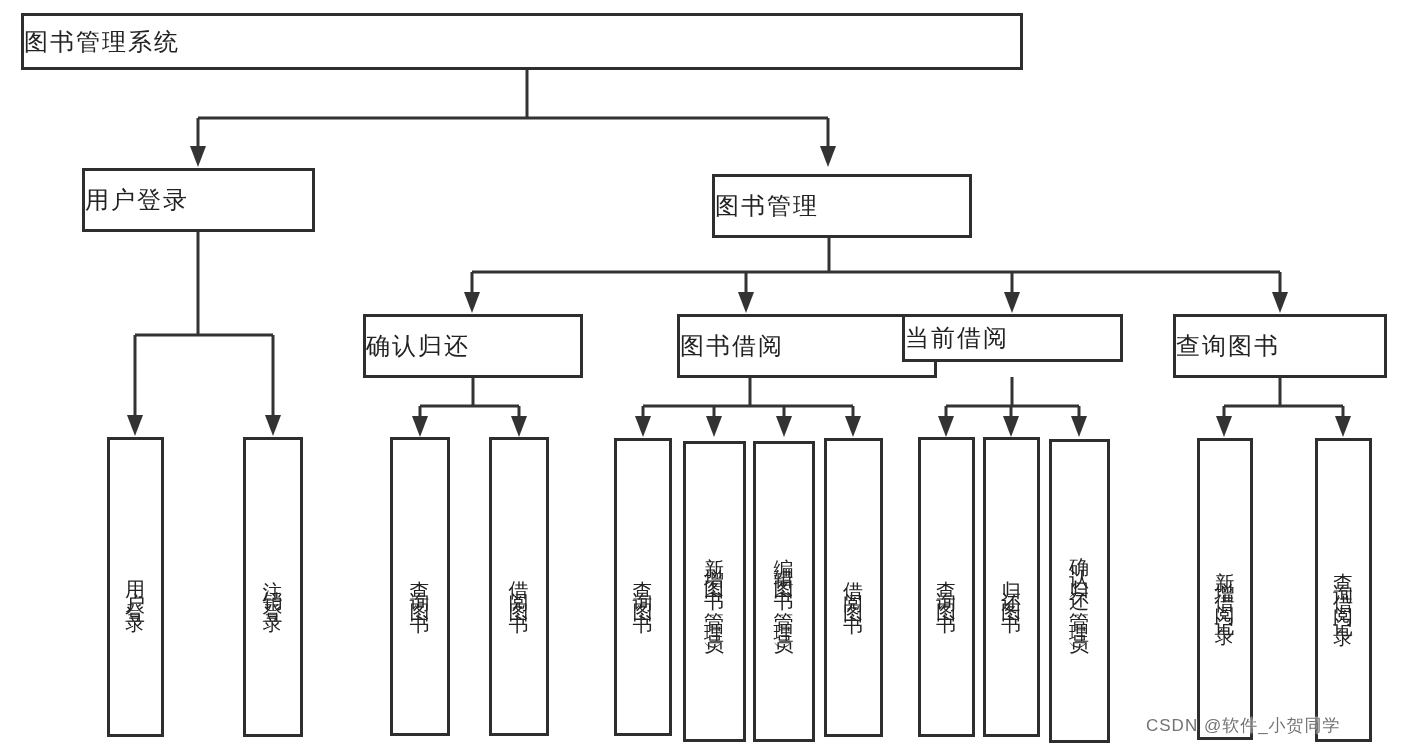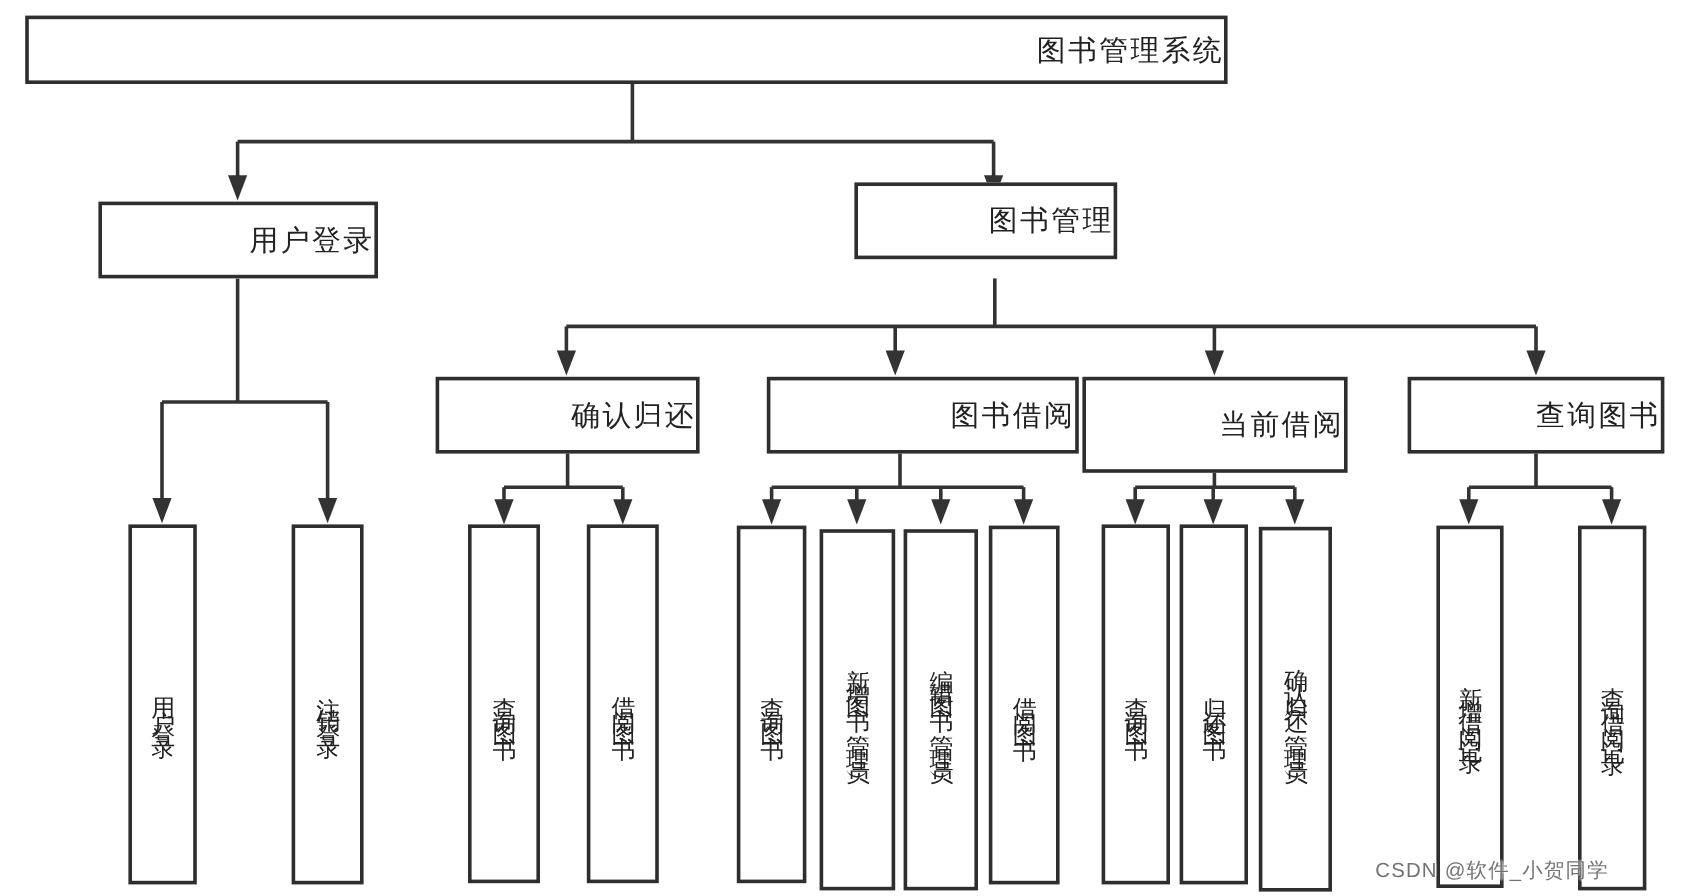--- a/index.html
+++ b/index.html
@@ -1,21 +1,21 @@
 <!DOCTYPE html>
 <html><head>
 <meta charset="utf-8">
 <style>
   html,body{margin:0;padding:0;background:#fff;}
   body{font-family:"Liberation Sans",sans-serif;color:#222;}
   .stage{position:relative;width:1405px;height:747px;background:#ffffff;overflow:hidden;}
   svg.connectors{position:absolute;left:0;top:0;z-index:1;}
   .hnode{
     position:absolute;z-index:2;background:#ffffff;border:3px solid #2e2e2e;
-    display:flex;align-items:center;justify-content:flex-end;
+    display:flex;align-items:center;justify-content:flex-start;
     font-size:24px;letter-spacing:2px;box-sizing:border-box;color:#222;
   }
   .vnode{
     position:absolute;z-index:2;background:#ffffff;border:3px solid #2e2e2e;
     display:flex;align-items:center;justify-content:center;box-sizing:border-box;color:#222;
   }
   .vtext{
     writing-mode:vertical-rl;text-orientation:mixed;
     font-size:20px;letter-spacing:11px;line-height:1;white-space:nowrap;
   }
@@ -96,31 +96,31 @@
     </g>
   </svg>
 
   <div class="hnode" style="left:21px;top:13px;width:1002px;height:57px">
     <span>图书管理系统</span>
   </div>
 
   <div class="hnode" style="left:82px;top:168px;width:233px;height:64px">
     <span>用户登录</span>
   </div>
-  <div class="hnode" style="left:712px;top:152px;width:219px;height:64px">
+  <div class="hnode" style="left:712px;top:174px;width:260px;height:64px">
     <span>图书管理</span>
   </div>
 
   <div class="hnode" style="left:363px;top:314px;width:220px;height:64px">
     <span>确认归还</span>
   </div>
-  <div class="hnode" style="left:639px;top:314px;width:260px;height:64px">
+  <div class="hnode" style="left:677px;top:314px;width:260px;height:64px">
     <span>图书借阅</span>
   </div>
-  <div class="hnode" style="left:902px;top:314px;width:221px;height:80px">
+  <div class="hnode" style="left:902px;top:314px;width:221px;height:48px">
     <span>当前借阅</span>
   </div>
   <div class="hnode" style="left:1173px;top:314px;width:214px;height:64px">
     <span>查询图书</span>
   </div>
 
   <div class="vnode" style="left:107px;top:437px;width:57px;height:300px">
     <span class="vtext">用户登录</span>
   </div>
   <div class="vnode" style="left:243px;top:437px;width:60px;height:300px">

